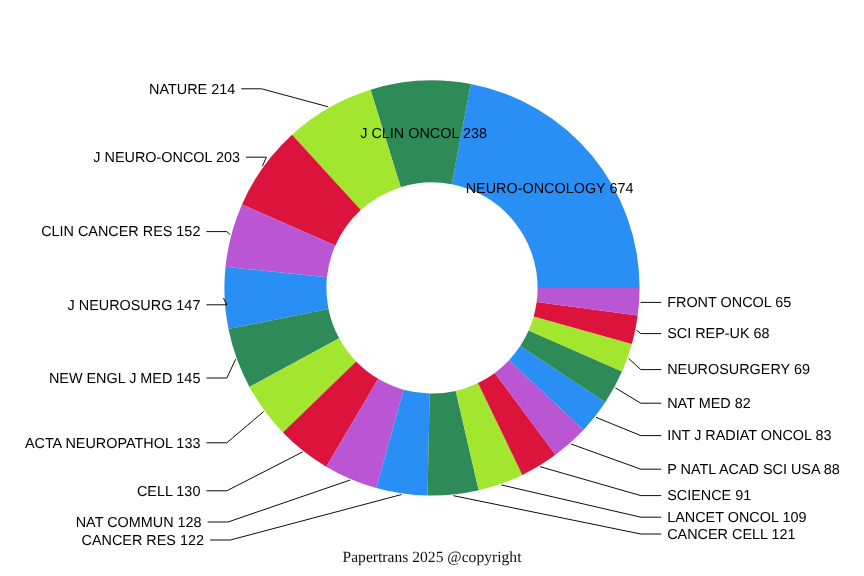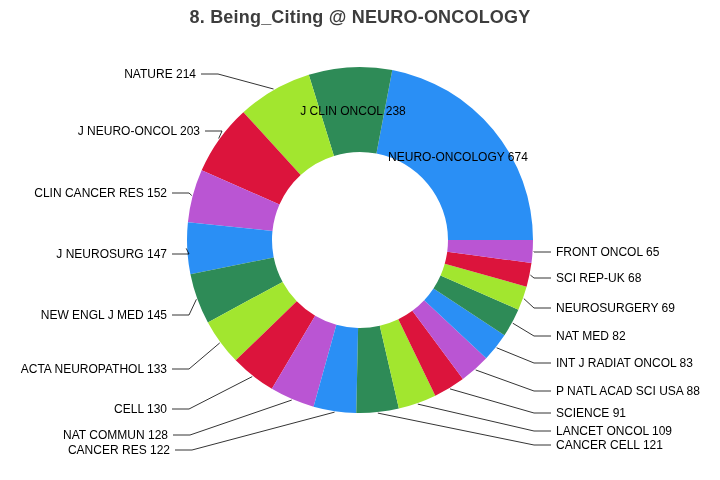--- a/index.html
+++ b/index.html
@@ -42,21 +42,20 @@
   svg.donut polyline {
     fill: none;
     stroke: #000000;
     stroke-width: 0.8;
   }
 </style>
 </head>
 <body>
 
 <div class="stage">
-  <div class="chart-title">8. Being_Citing @ NEURO-ONCOLOGY</div>
 
   <svg id="chart" class="donut" width="720" height="480" viewBox="0 0 720 480">
       <g>
         <path d="M 533 240 A 173 173 0 0 0 392.29 70.04 L 376.43 153.55 A 88 88 0 0 1 448 240 Z" fill="#2A8FF5"></path>
         <path d="M 392.29 70.04 A 173 173 0 0 0 308.77 74.76 L 333.94 155.95 A 88 88 0 0 1 376.43 153.55 Z" fill="#2E8B57"></path>
         <path d="M 308.77 74.76 A 173 173 0 0 0 243.38 112.21 L 300.68 175 A 88 88 0 0 1 333.94 155.95 Z" fill="#A2E62F"></path>
         <path d="M 243.38 112.21 A 173 173 0 0 0 201.65 170.33 L 279.45 204.56 A 88 88 0 0 1 300.68 175 Z" fill="#DC143C"></path>
         <path d="M 201.65 170.33 A 173 173 0 0 0 187.91 222.28 L 272.46 230.99 A 88 88 0 0 1 279.45 204.56 Z" fill="#BA55D3"></path>
         <path d="M 187.91 222.28 A 173 173 0 0 0 190.42 274.21 L 273.74 257.4 A 88 88 0 0 1 272.46 230.99 Z" fill="#2A8FF5"></path>
         <path d="M 190.42 274.21 A 173 173 0 0 0 207.9 322.42 L 282.63 281.93 A 88 88 0 0 1 273.74 257.4 Z" fill="#2E8B57"></path>
@@ -111,13 +110,14 @@
         <text x="556" y="417" text-anchor="start">SCIENCE 91</text>
         <text x="556" y="395" text-anchor="start">P NATL ACAD SCI USA 88</text>
         <text x="556" y="367" text-anchor="start">INT J RADIAT ONCOL 83</text>
         <text x="556" y="340" text-anchor="start">NAT MED 82</text>
         <text x="556" y="312" text-anchor="start">NEUROSURGERY 69</text>
         <text x="556" y="282" text-anchor="start">SCI REP-UK 68</text>
         <text x="556" y="256" text-anchor="start">FRONT ONCOL 65</text>
       </g>
     </svg>
 
+  <div class="footer-note">Papertrans 2025 @copyright</div>
 </div>
 
 </body></html>

